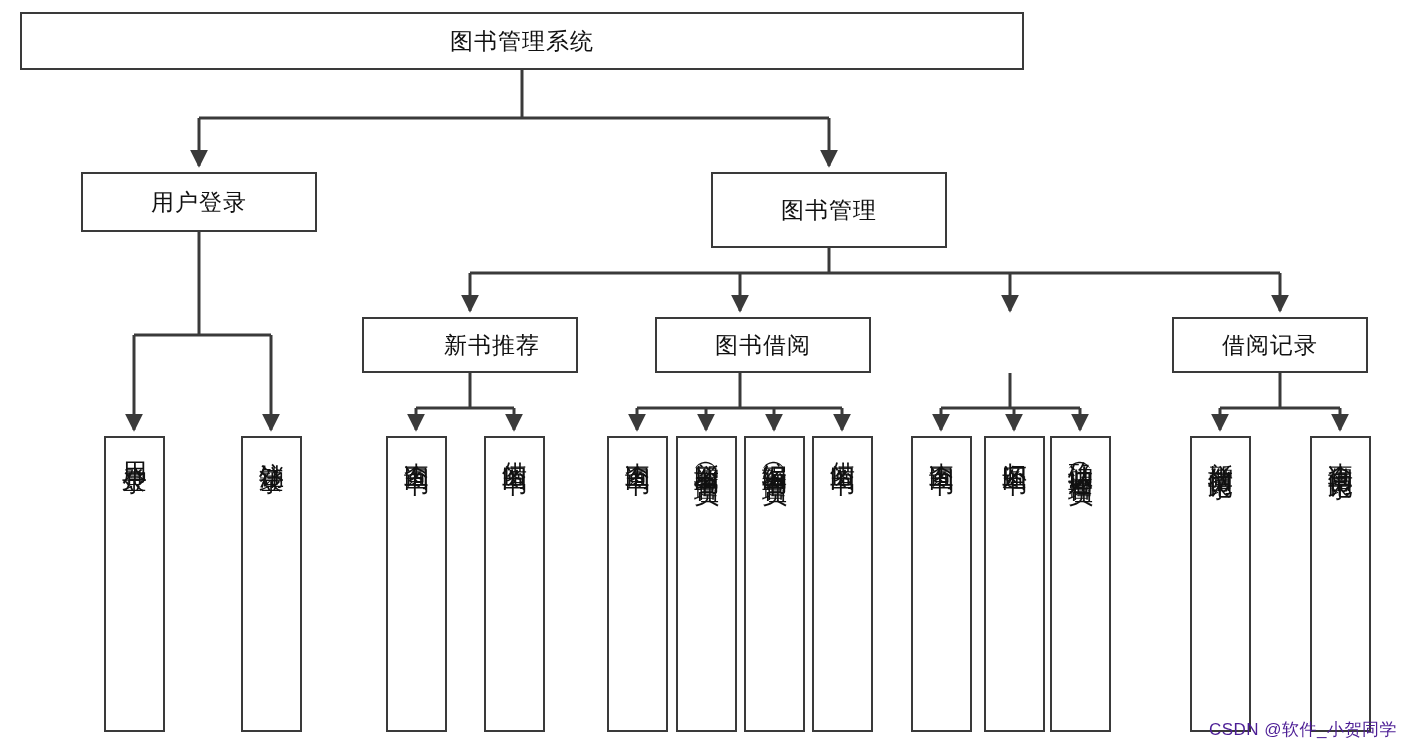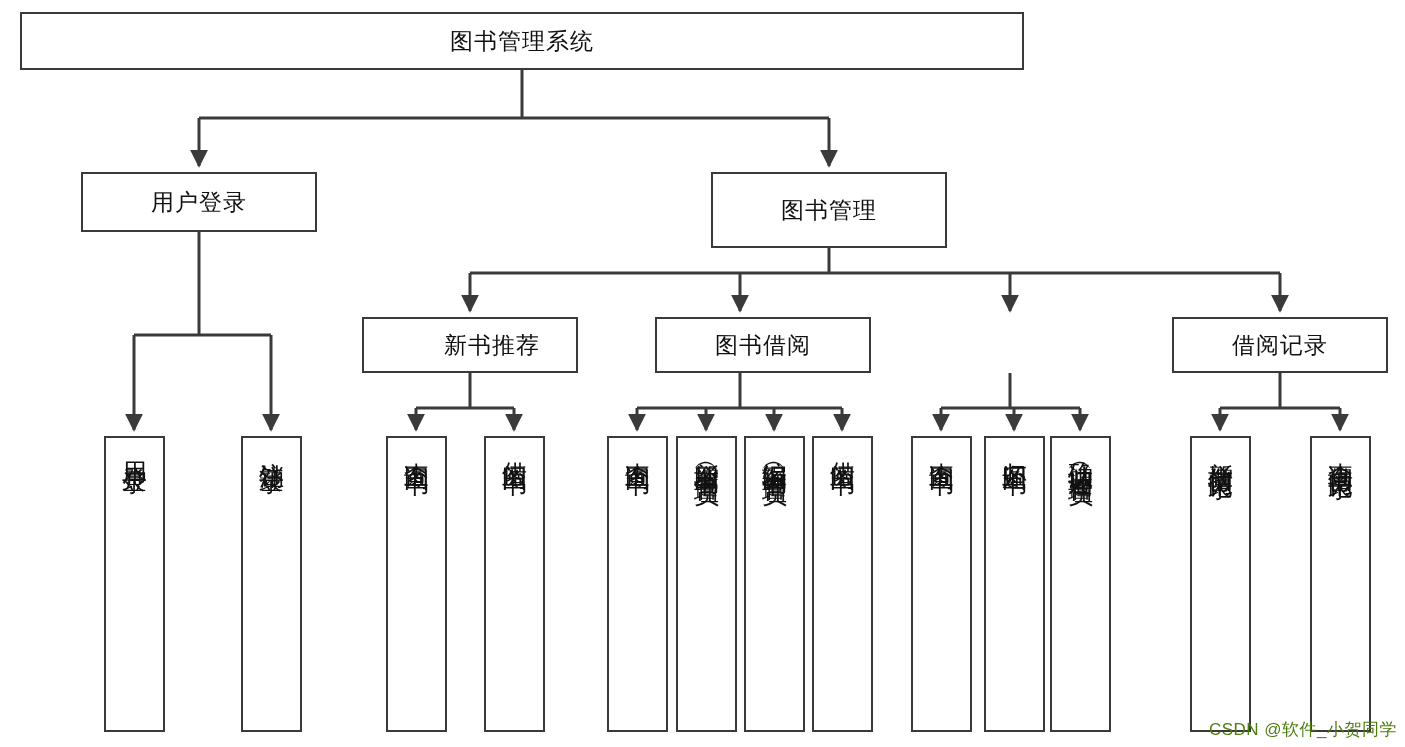--- a/index.html
+++ b/index.html
@@ -54,21 +54,21 @@
     letter-spacing: 3px;
     line-height: 1.0;
     white-space: nowrap;
     transform: translateY(0);
   }
   #watermark {
     position: absolute;
     right: 8px;
     bottom: 6px;
     font-size: 17px;
-    color: #4d7c0f;
+    color: #4c1d95;
     letter-spacing: 0.5px;
     z-index: 5;
     white-space: nowrap;
     text-align: right;
   }
 </style>
 </head>
 <body>
 
 <div id="canvas">
@@ -134,21 +134,21 @@
   <div class="node" style="left:711px; top:172px; width:236px; height:76px;">
     <span class="label">图书管理</span>
   </div>
 
   <div class="node" style="left:362px; top:317px; width:216px; height:56px;padding-left:44px;">
     <span class="label">新书推荐</span>
   </div>
   <div class="node" style="left:632px; top:317px; width:216px; height:56px;margin-left:23px;">
     <span class="label">图书借阅</span>
   </div>
-  <div class="node" style="left:1172px; top:317px; width:216px; height:56px;justify-content:center;">
+  <div class="node" style="left:1172px; top:317px; width:196px; height:56px;justify-content:center;">
     <span class="label">借阅记录</span>
   </div>
 
   <div class="node leaf" style="left:104px; top:436px; width:61px; height:296px;">
     <span class="label">用户登录</span>
   </div>
   <div class="node leaf" style="left:241px; top:436px; width:61px; height:296px;">
     <span class="label">注销登录</span>
   </div>
 

